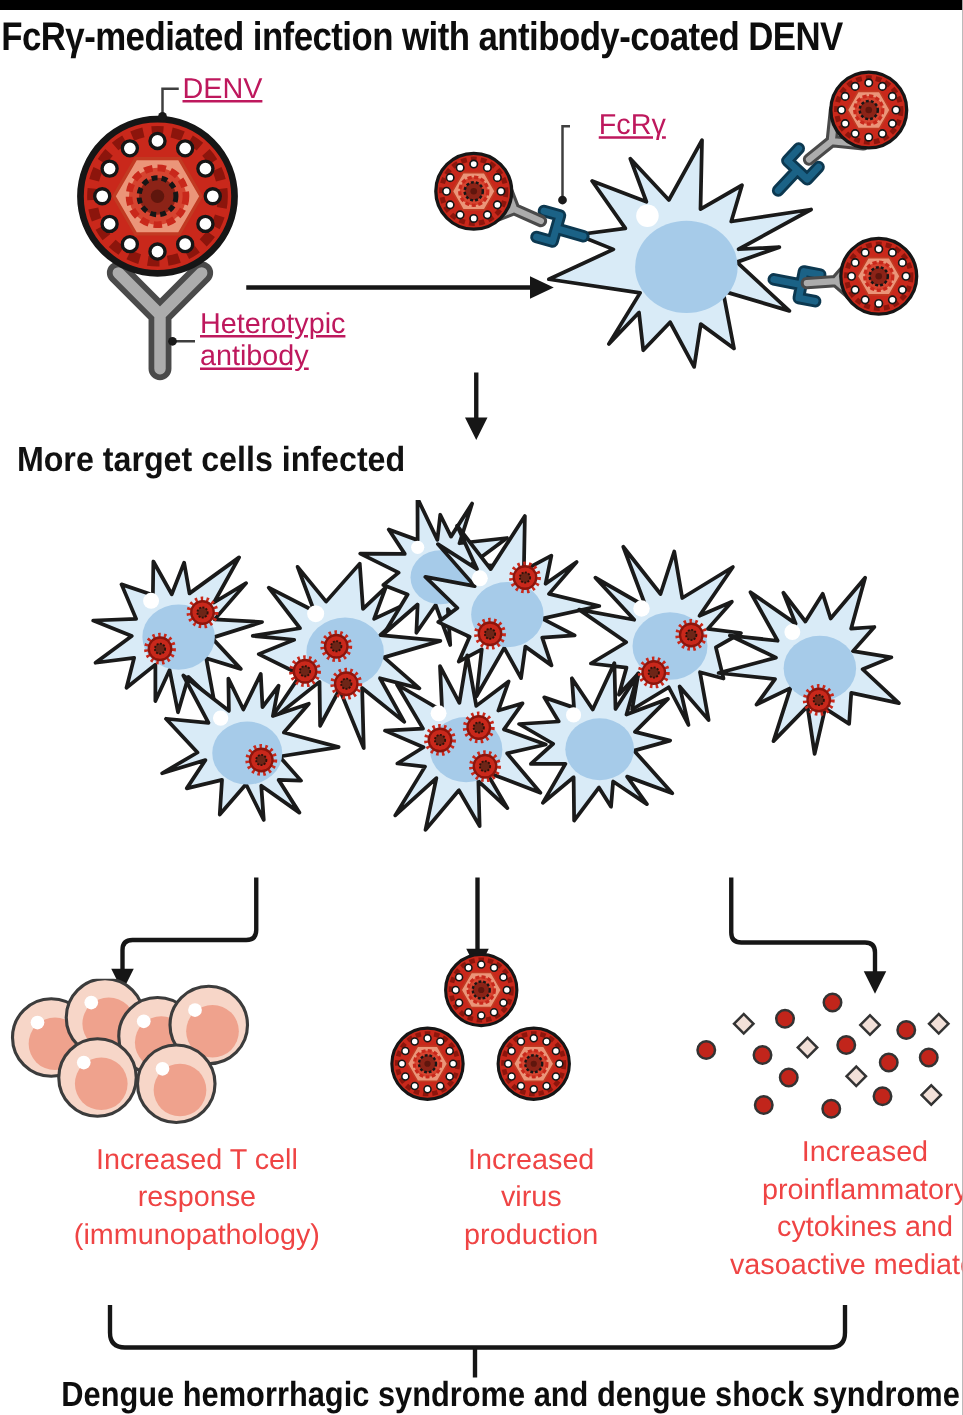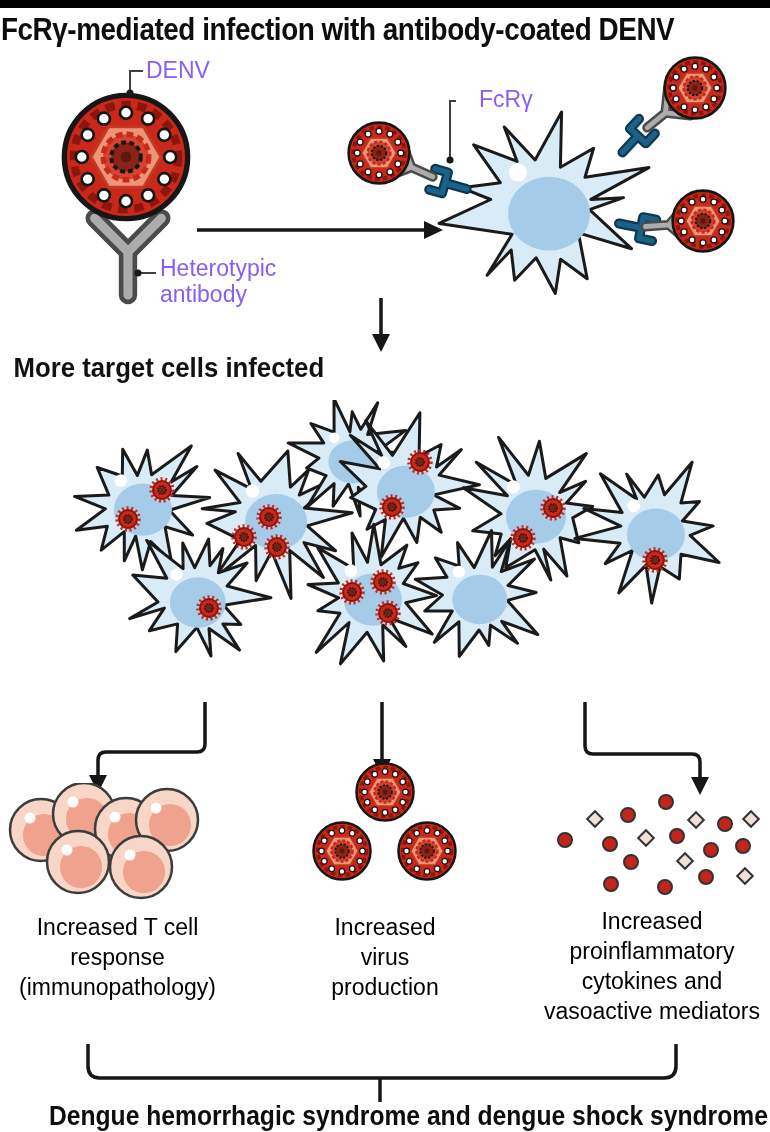--- a/index.html
+++ b/index.html
@@ -1,36 +1,36 @@
 <!DOCTYPE html>
 <html><head>
 <meta charset="utf-8">
 <style>
   html,body{margin:0;padding:0;background:#888;}
   #page{position:relative;width:770px;height:1132px;background:#ffffff;overflow:hidden;
         font-family:"Liberation Sans","DejaVu Sans",sans-serif;}
   #topbar{position:absolute;left:0;top:0;width:770px;height:8px;background:#000;}
   #title{position:absolute;left:1px;top:11px;font-size:32px;font-weight:bold;color:#0d0d0d;
          white-space:nowrap;transform:scaleX(0.87);transform-origin:left center;letter-spacing:-0.5px;}
-  .lbl{position:absolute;font-size:23px;color:#8b5cf6;white-space:pre-line;line-height:26px;}
+  .lbl{position:absolute;font-size:23px;color:#be185d;white-space:pre-line;line-height:26px;text-decoration:underline;}
   #lbl-denv{left:146px;top:57px;}
   #lbl-fcr{left:479px;top:86px;}
-  #lbl-het{left:160px;top:255px;}
+  #lbl-het{left:160px;top:245px;}
   #heading-mid{position:absolute;left:0;top:352px;width:714px;text-align:left;}
   #heading-mid span{display:inline-block;font-size:28px;font-weight:bold;color:#111;
          transform:scaleX(0.92);white-space:nowrap;}
   .scene{position:absolute;}
   #scene-top{left:0;top:55px;}
   #scene-cluster{left:20px;top:400px;}
   #scene-branches{left:0;top:700px;}
   #scene-tcells{left:8px;top:783px;}
   #scene-virustrio{left:300px;top:762px;}
   #scene-mediators{left:548px;top:782px;}
   #scene-bracket{left:0;top:1038px;}
-  .caption{position:absolute;font-size:23px;line-height:30px;color:#000000;text-align:center;white-space:pre-line;}
+  .caption{position:absolute;font-size:23px;line-height:30px;color:#ef4444;text-align:center;white-space:pre-line;padding-left:40px;}
   #caption-1{left:0;top:912px;width:235px;}
   #caption-2{left:300px;top:912px;width:170px;}
   #caption-3{left:534px;top:906px;width:236px;}
   #bottom-text{position:absolute;left:0;top:1100px;width:696px;text-align:center;}
   #bottom-text span{display:inline-block;font-size:28px;font-weight:bold;color:#0d0d0d;
          transform:scaleX(0.88);white-space:nowrap;}
   .arrow{stroke:#161616;stroke-width:3.5;fill:none;stroke-linejoin:round;}
   .ahead{fill:#161616;stroke:none;}
   .leader{stroke:#3f3f3f;stroke-width:2;fill:none;}
   .ldot{fill:#1a1a1a;}

